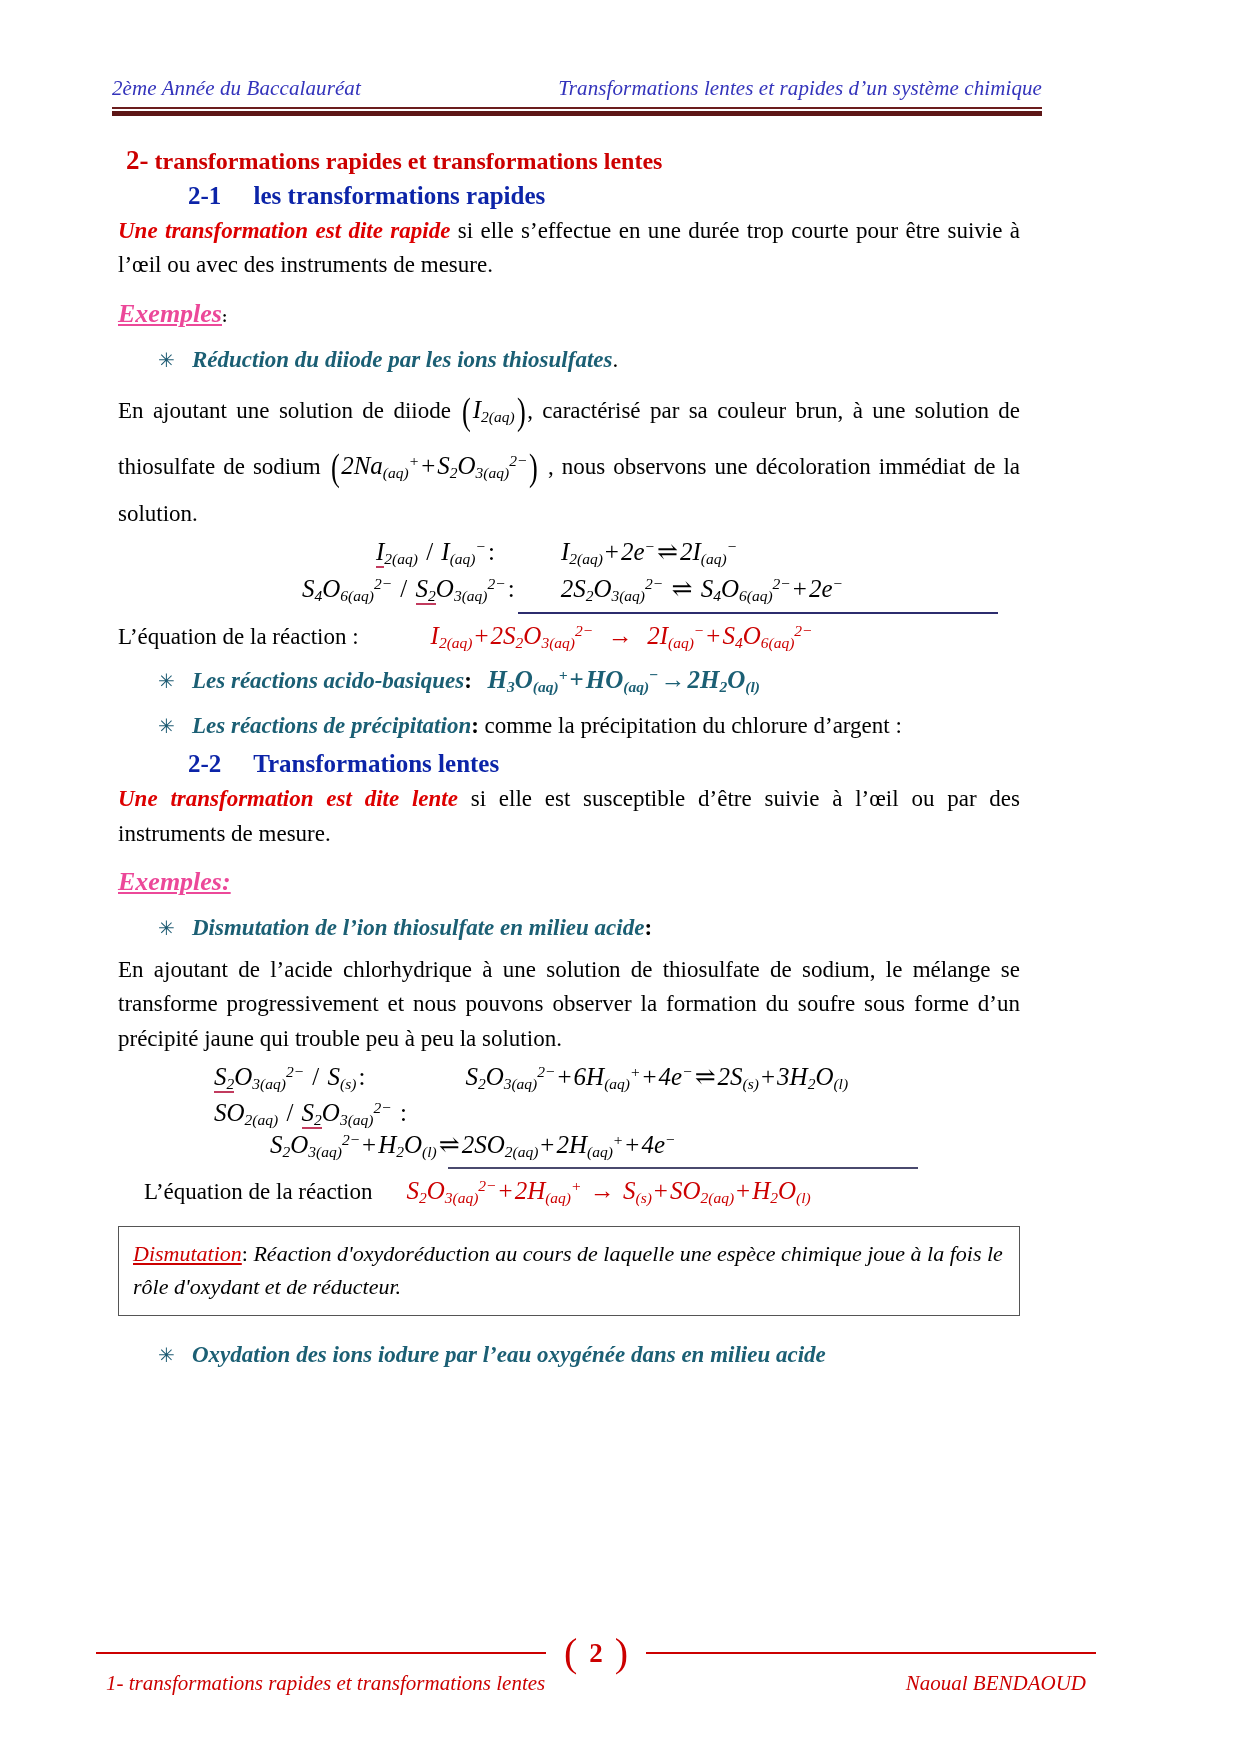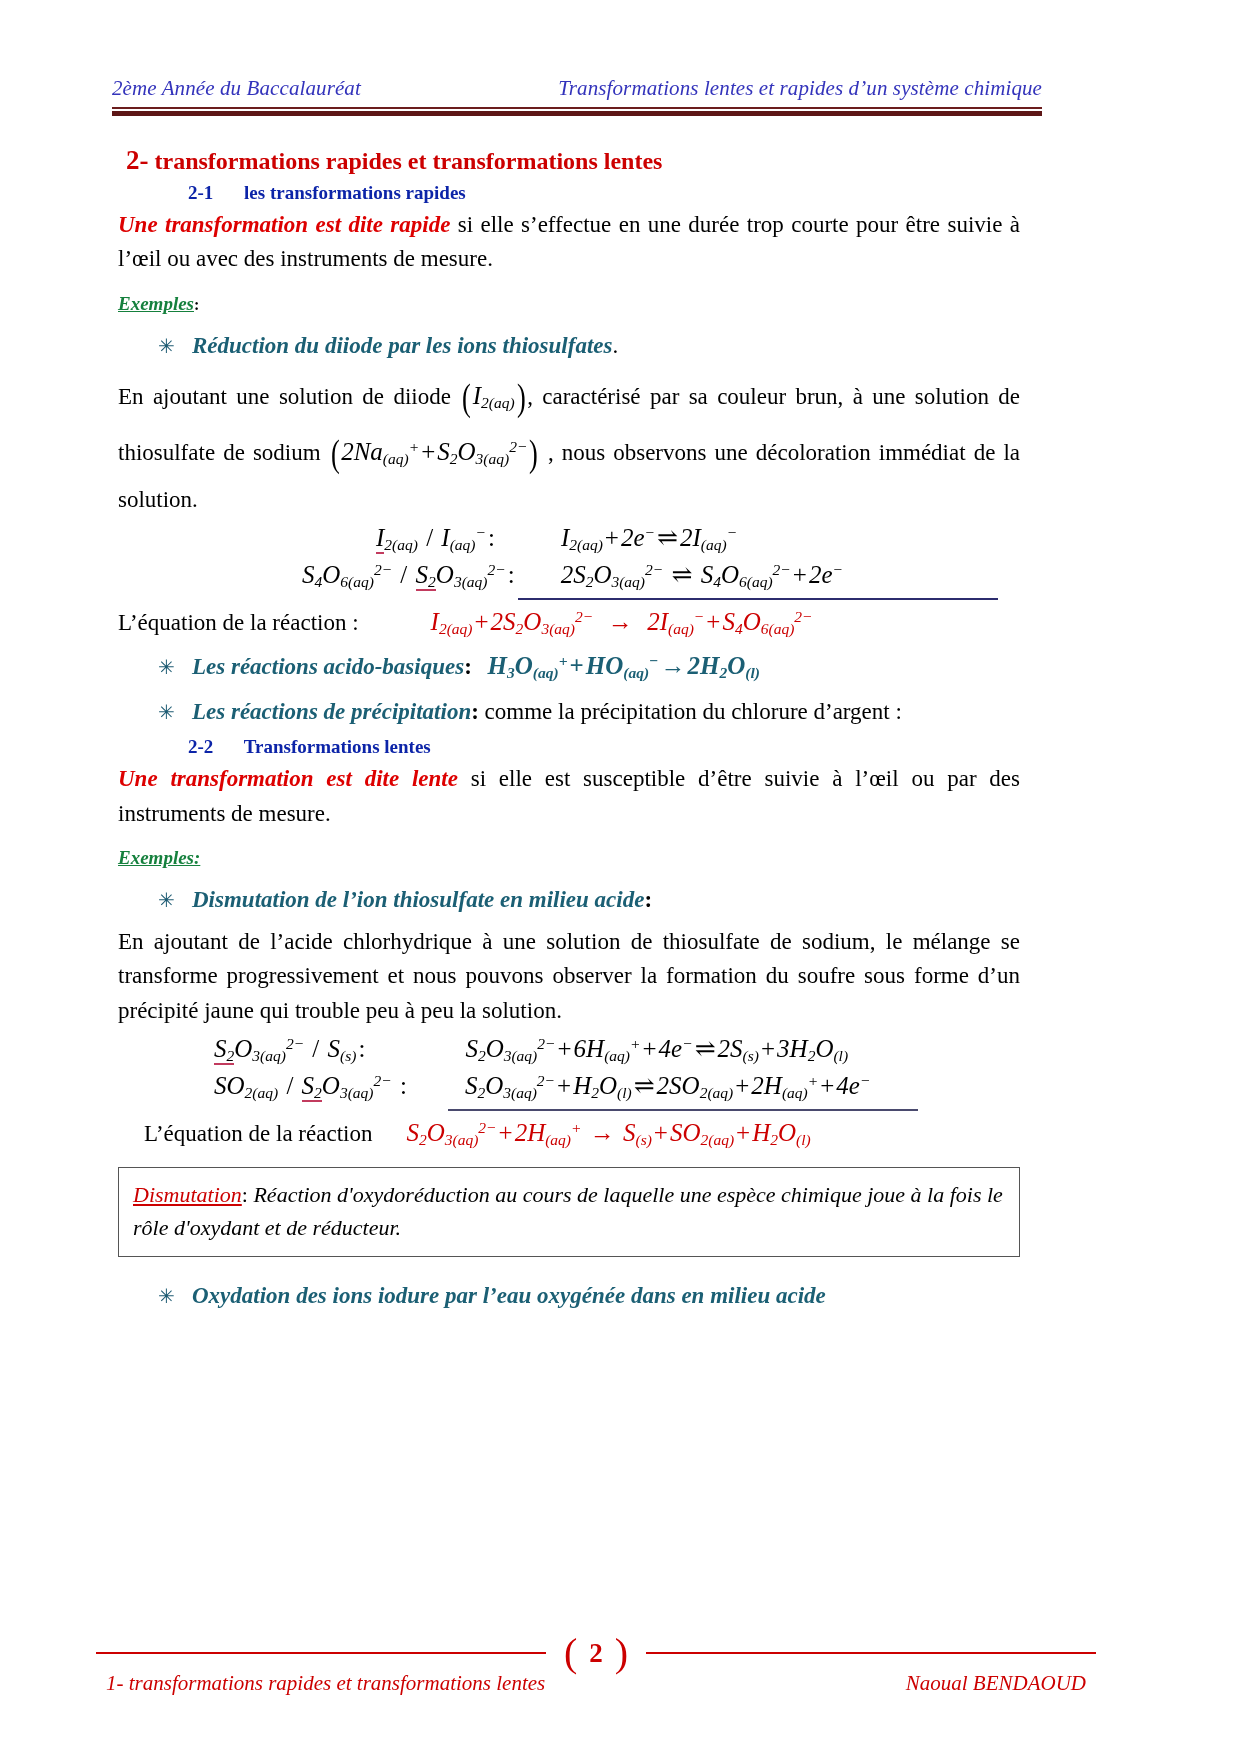--- a/index.html
+++ b/index.html
@@ -68,45 +68,45 @@
     font-size: 24px;
     line-height: 1.25;
     margin: 4px 0 2px 8px;
     font-family: "Liberation Serif", "DejaVu Serif", serif;
   }
   .h-main .num { font-size: 27px; }
 
   .h-sub {
     color: #0c24a8;
     font-weight: bold;
-    font-size: 19px;
+    font-size: 25px;
     margin: 4px 0 4px 70px;
     font-family: "Liberation Serif", "DejaVu Serif", serif;
   }
   .h-sub .num { margin-right: 26px; }
 
   p.para {
     font-size: 23px;
     line-height: 1.5;
     margin: 4px 0;
     text-align: justify;
     text-justify: inter-word;
     font-family: "Liberation Serif", "DejaVu Serif", serif;
   }
   .defn {
     color: #dd0000;
     font-weight: bold;
     font-style: italic;
   }
 
   .exemples {
-    color: #15803d;
-    font-weight: bold;
-    font-style: italic;
-    font-size: 19px;
+    color: #ec4899;
+    font-weight: bold;
+    font-style: italic;
+    font-size: 26px;
     text-decoration: underline;
     margin: 8px 0 4px 0;
     display: inline-block;
   }
   .exemples-colon {
     color: #000000;
     font-weight: bold;
     font-style: normal;
     text-decoration: none;
   }
@@ -187,21 +187,21 @@
   }
 
   
   .redox1 .r1 { padding-left: 258px; }
   .redox1 .r1 .eq-body { padding-left: 64px; }
   .redox1 .r2 { padding-left: 184px; }
   .redox1 .r2 .eq-body { padding-left: 44px; }
 
   .redox2 .r1 { padding-left: 96px; }
   .redox2 .r1 .eq-body { padding-left: 98px; }
-  .redox2 .r2 { padding-left: 96px; }
+  .redox2 .r2 { padding-left: 96px; flex-direction: column; }
   .redox2 .r2 .eq-body { padding-left: 56px; }
 
   .rule-under {
     height: 2px;
     background: #2c2c6e;
     margin: 2px 0 0 0;
   }
   .rule-under.u1 { margin-left: 400px; width: 480px; }
   .rule-under.u2 { margin-left: 330px; width: 470px; background:#4a4a6e; }
 

